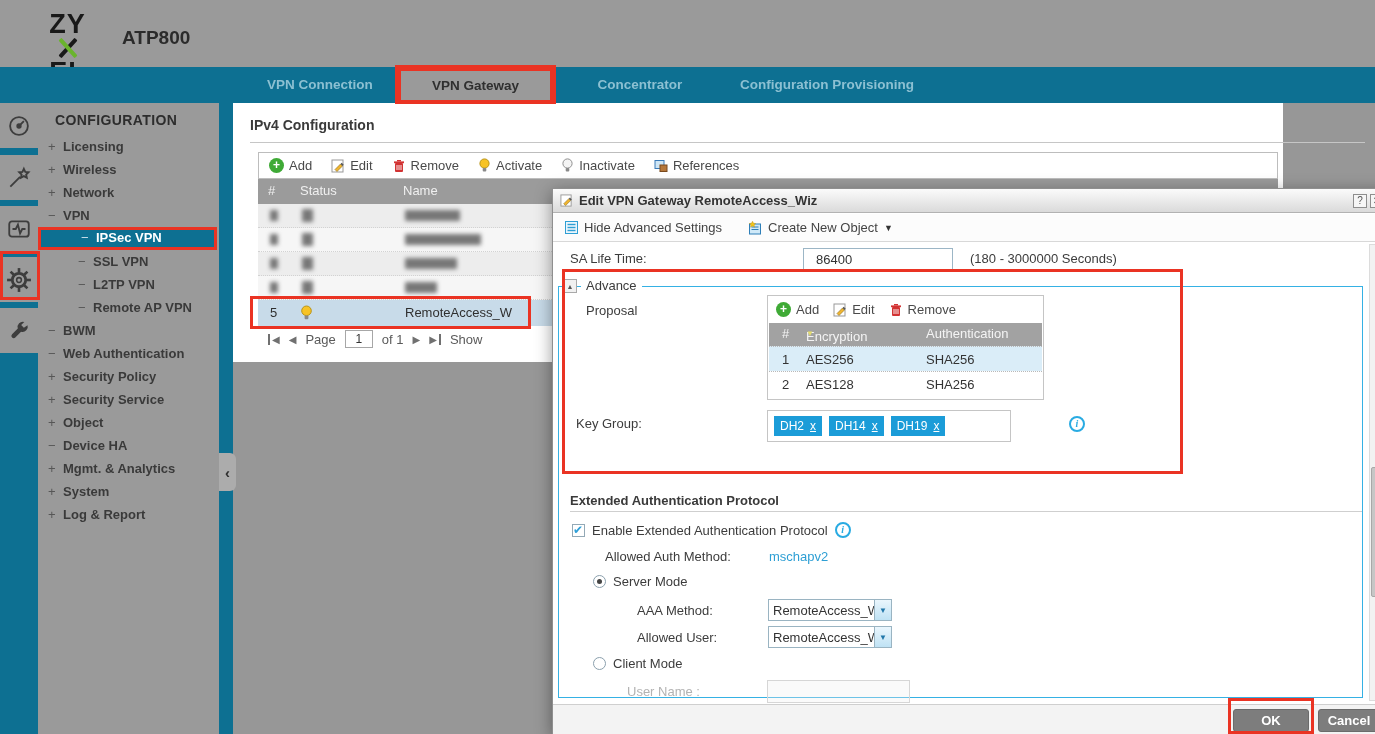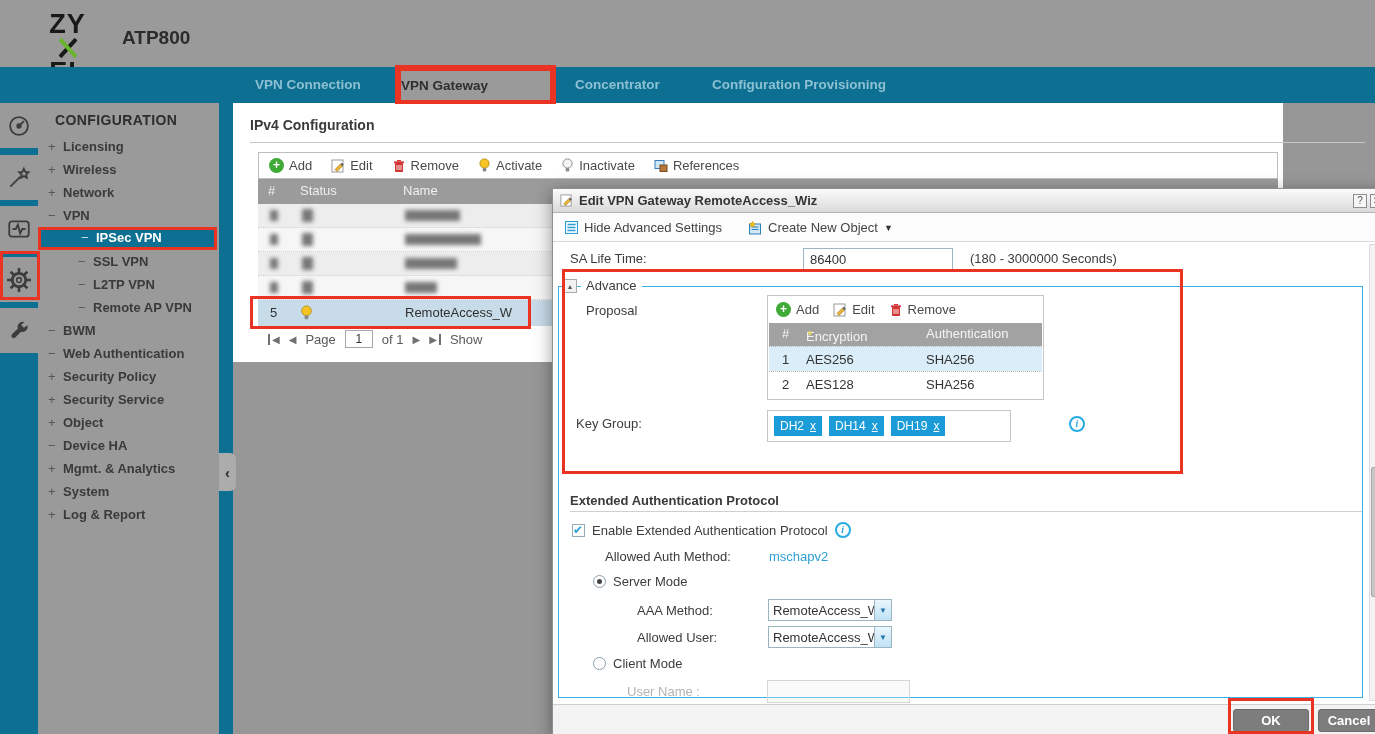--- a/index.html
+++ b/index.html
@@ -13,21 +13,21 @@
   .logo-word { font-weight:bold; font-size:27px; color:#191919; letter-spacing:1px; line-height:26px; display:flex; align-items:center;flex-direction:column; }
   .logo-x { display:inline-block; position:relative; width:21px; height:22px; margin:0 1px; }
   .logo-x i { position:absolute; left:9px; top:-1px; width:4px; height:24px; border-radius:1px; }
   .logo-x .b1 { background:#191919; transform:rotate(42deg); }
   .logo-x .b2 { background:#6ab42d; transform:rotate(-42deg); }
   .logo-sub { font-size:10px; letter-spacing:4.6px; color:#161616; margin-top:0;font-family:Liberation Mono, monospace; }
   .model { left:122px; top:27px; font-size:19px; font-weight:bold; color:#2b2b2b; }
 
   
   .navbar { left:0; top:67px; width:1375px; height:36px; background:#0d7092; }
-  .tab { position:absolute; top:67px; height:36px; line-height:36px; color:#8cc0d2; font-weight:bold; font-size:13.5px; cursor:default; }
+  .tab { position:absolute; top:67px; height:36px; line-height:36px; text-align:center; color:#8cc0d2; font-weight:bold; font-size:13.5px; cursor:default; }
   .tab-conn { left:255px; width:130px; }
   .tab-conc { left:575px; width:130px; }
   .tab-prov { left:712px; width:230px; }
   .tab-active { left:398px; top:68px; width:155px; height:35px; line-height:29px; background:#9a9a9a; color:#2f2f2f; border:3px solid #ea3323; }
 
   
   .rail { left:0; top:103px; width:38px; height:631px; background:#0d7092; }
   .rail-cell { position:absolute; left:0; width:38px; height:45px; background:#9a9a9a; display:flex; align-items:center; justify-content:center; }
   .rail-cell svg { width:26px; height:26px; }
 
@@ -64,21 +64,21 @@
 
   
   .dialog { left:528px; top:188px; width:840px; height:546px; background:#fff; border:1px solid #8f8f8f; box-shadow:0 4px 16px rgba(0,0,0,.4); z-index:10;margin-left:24px; }
   .dlg-title { position:absolute; left:0; top:0; width:100%; height:24px; background:linear-gradient(#fbfbfb,#dadada); border-bottom:1px solid #b2b2b2; display:flex; align-items:center; padding:0 7px; }
   .dlg-title .txt { margin-left:6px; font-size:13px; font-weight:bold; color:#333; }
   .winbtn { width:14px; height:14px; border:1px solid #8e8e8e; background:#f6f6f6; color:#555; font-size:10px; line-height:12px; text-align:center; margin-left:3px; }
   .dlg-toolbar { position:absolute; left:0; top:25px; width:100%; height:28px; background:#fcfcfc; border-bottom:1px solid #d8d8d8; display:flex; align-items:center; padding-left:12px; font-size:13px; color:#444; }
   .dlg-tb-item { display:flex; align-items:center; gap:6px; margin-right:26px; }
   .caret { font-size:9px; color:#333; }
   .fld-label { position:absolute; font-size:13px; color:#3c3c3c; }
-  .txtinput { position:absolute; border:1px solid #9cb6c6; height:23px; font-size:13px; padding-left:6px; color:#333; font-family:inherit; }
+  .txtinput { position:absolute; border:1px solid #9cb6c6; height:23px; font-size:13px; padding-left:12px; color:#333; font-family:inherit; }
 
   .fieldset { position:absolute; left:5px; top:97px; width:805px; height:412px; border:1px solid #35b1e4; }
   .adv-arrow { position:absolute; left:4px; top:-8px; width:14px; height:14px; background:#f1f1f1; border:1px solid #a9a9a9; font-size:7px; color:#555; text-align:center; line-height:13px; }
   .adv-legend { position:absolute; left:22px; top:-9px; background:#fff; padding:0 5px; font-size:13px; color:#3c3c3c; }
 
   .pp-panel { position:absolute; left:208px; top:8px; width:277px; height:105px; border:1px solid #c5c5c5; background:#fff; }
   .pp-toolbar { height:27px; display:flex; align-items:center; padding-left:8px; font-size:13px; color:#4a4a4a; }
   .pp-toolbar .tb-item { margin-right:14px; }
   .pp-head { position:relative; height:23px; background:#a2a2a2; color:#f4f4f4; font-size:13px; margin:0 1px; }
   .pp-head span { position:absolute; top:3px; }

